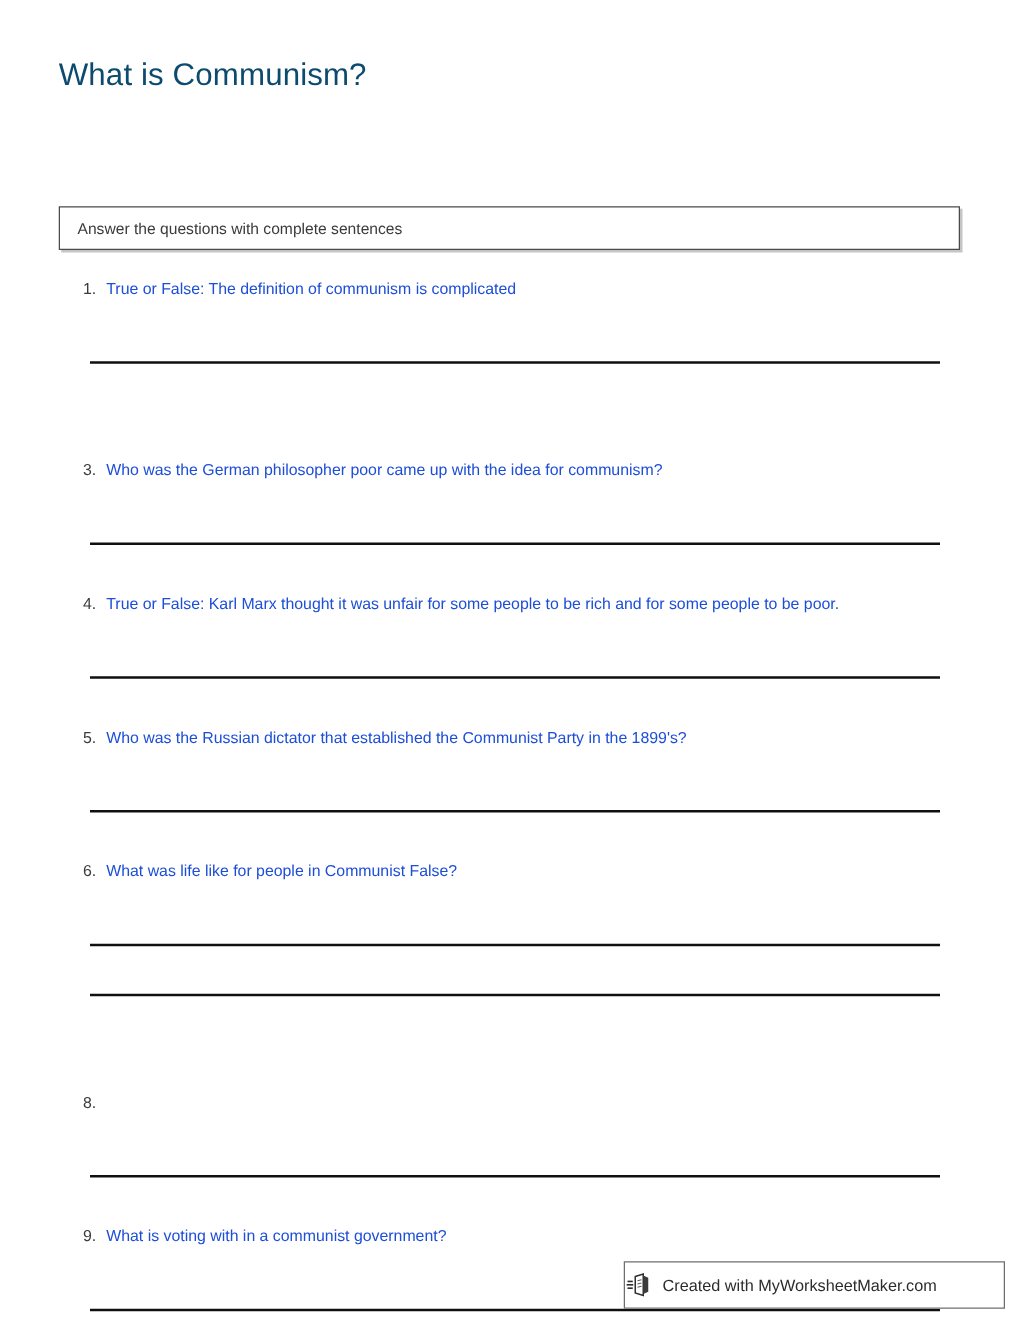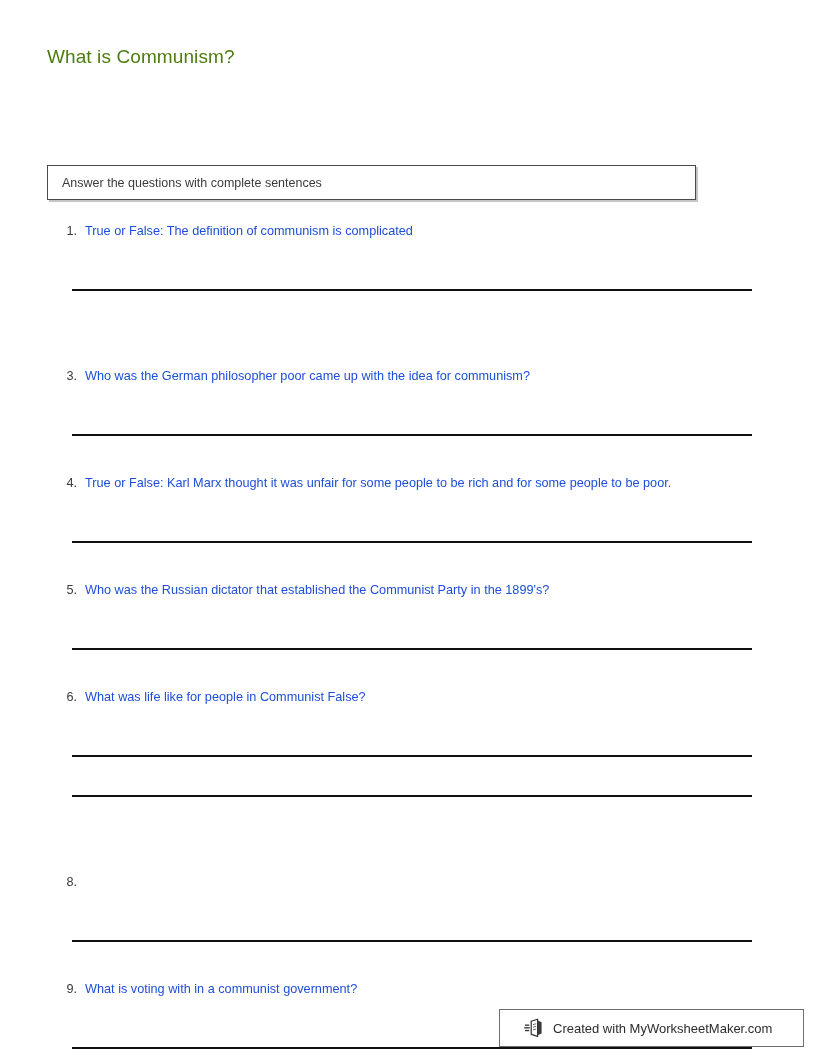--- a/index.html
+++ b/index.html
@@ -25,23 +25,23 @@
     position: absolute;
     left: 0;
     top: 0;
     width: 816px;
     height: 140px;
   }
   .worksheet-title {
     position: absolute;
     left: 47px;
     top: 46px;
-    font-size: 19px;
+    font-size: 25px;
     font-weight: 400;
-    color: #4d7c0f;
+    color: #0c4a6e;
     letter-spacing: 0.1px;
     white-space: nowrap;
   }
   .namedate {
     position: absolute;
     left: 470px;
     top: 50px;
     width: 300px;
   }
   .nd-row {
@@ -60,21 +60,21 @@
     width: 192px;
     border-bottom: 1.6px solid #2a2a2a;
     height: 19px;
   }
 
   
   .instruction-box {
     position: absolute;
     left: 47px;
     top: 165px;
-    width: 649px;
+    width: 721px;
     height: 35px;
     border: 1.2px solid #4a4a4a;
     background: #ffffff;
     box-shadow: 2px 2px 0 rgba(150,150,150,0.55);
     display: flex;
     align-items: center;
   }
   .instruction-text {
     padding-left: 14px;
     font-size: 12.5px;
@@ -130,21 +130,21 @@
   .footer-badge {
     position: absolute;
     left: 499px;
     top: 1009px;
     width: 305px;
     height: 38px;
     border: 1.1px solid #6e6e6e;
     background: #ffffff;
     display: flex;
     align-items: center;
-    padding-left: 24px;
+    padding-left: 1px;
   }
   .footer-logo {
     width: 22px;
     height: 22px;
     flex: 0 0 22px;
     position: relative;
     margin-right: 7px;
   }
   .footer-text {
     font-size: 13px;

